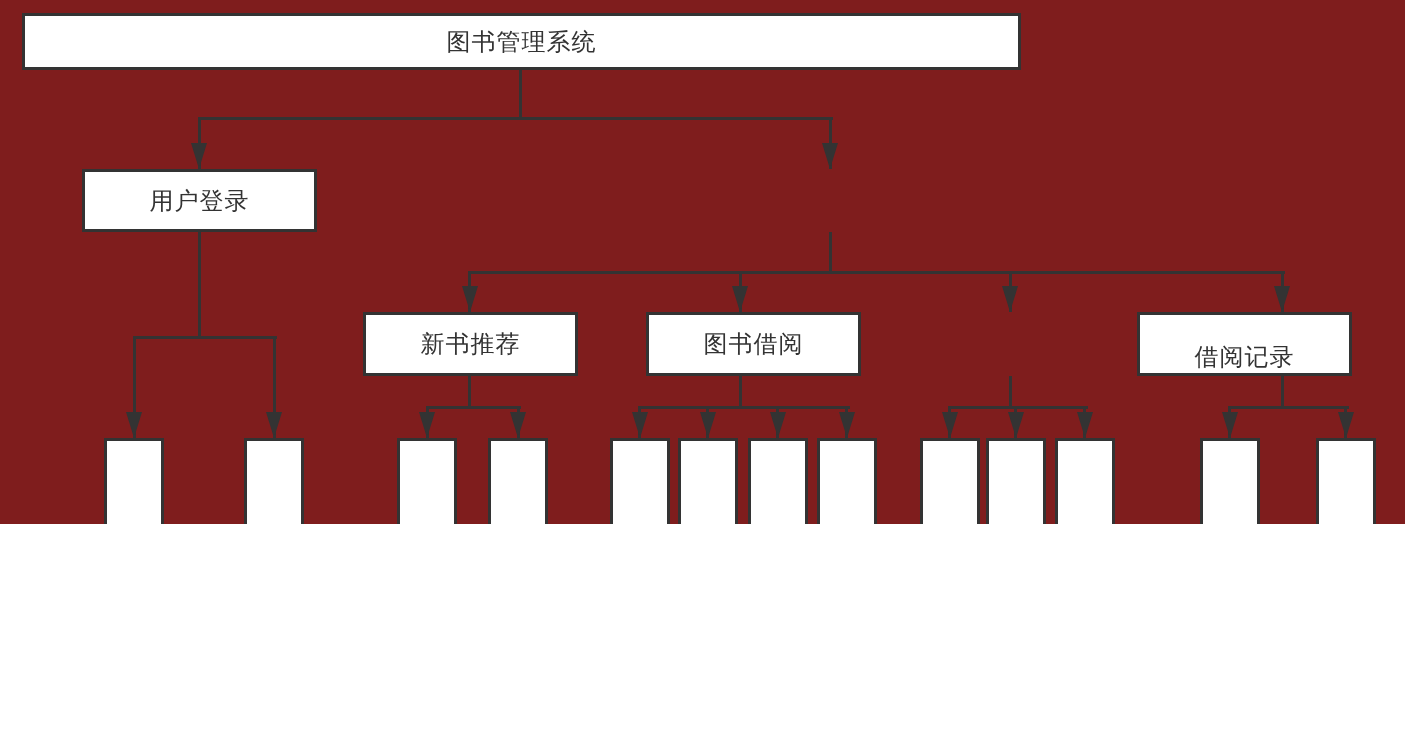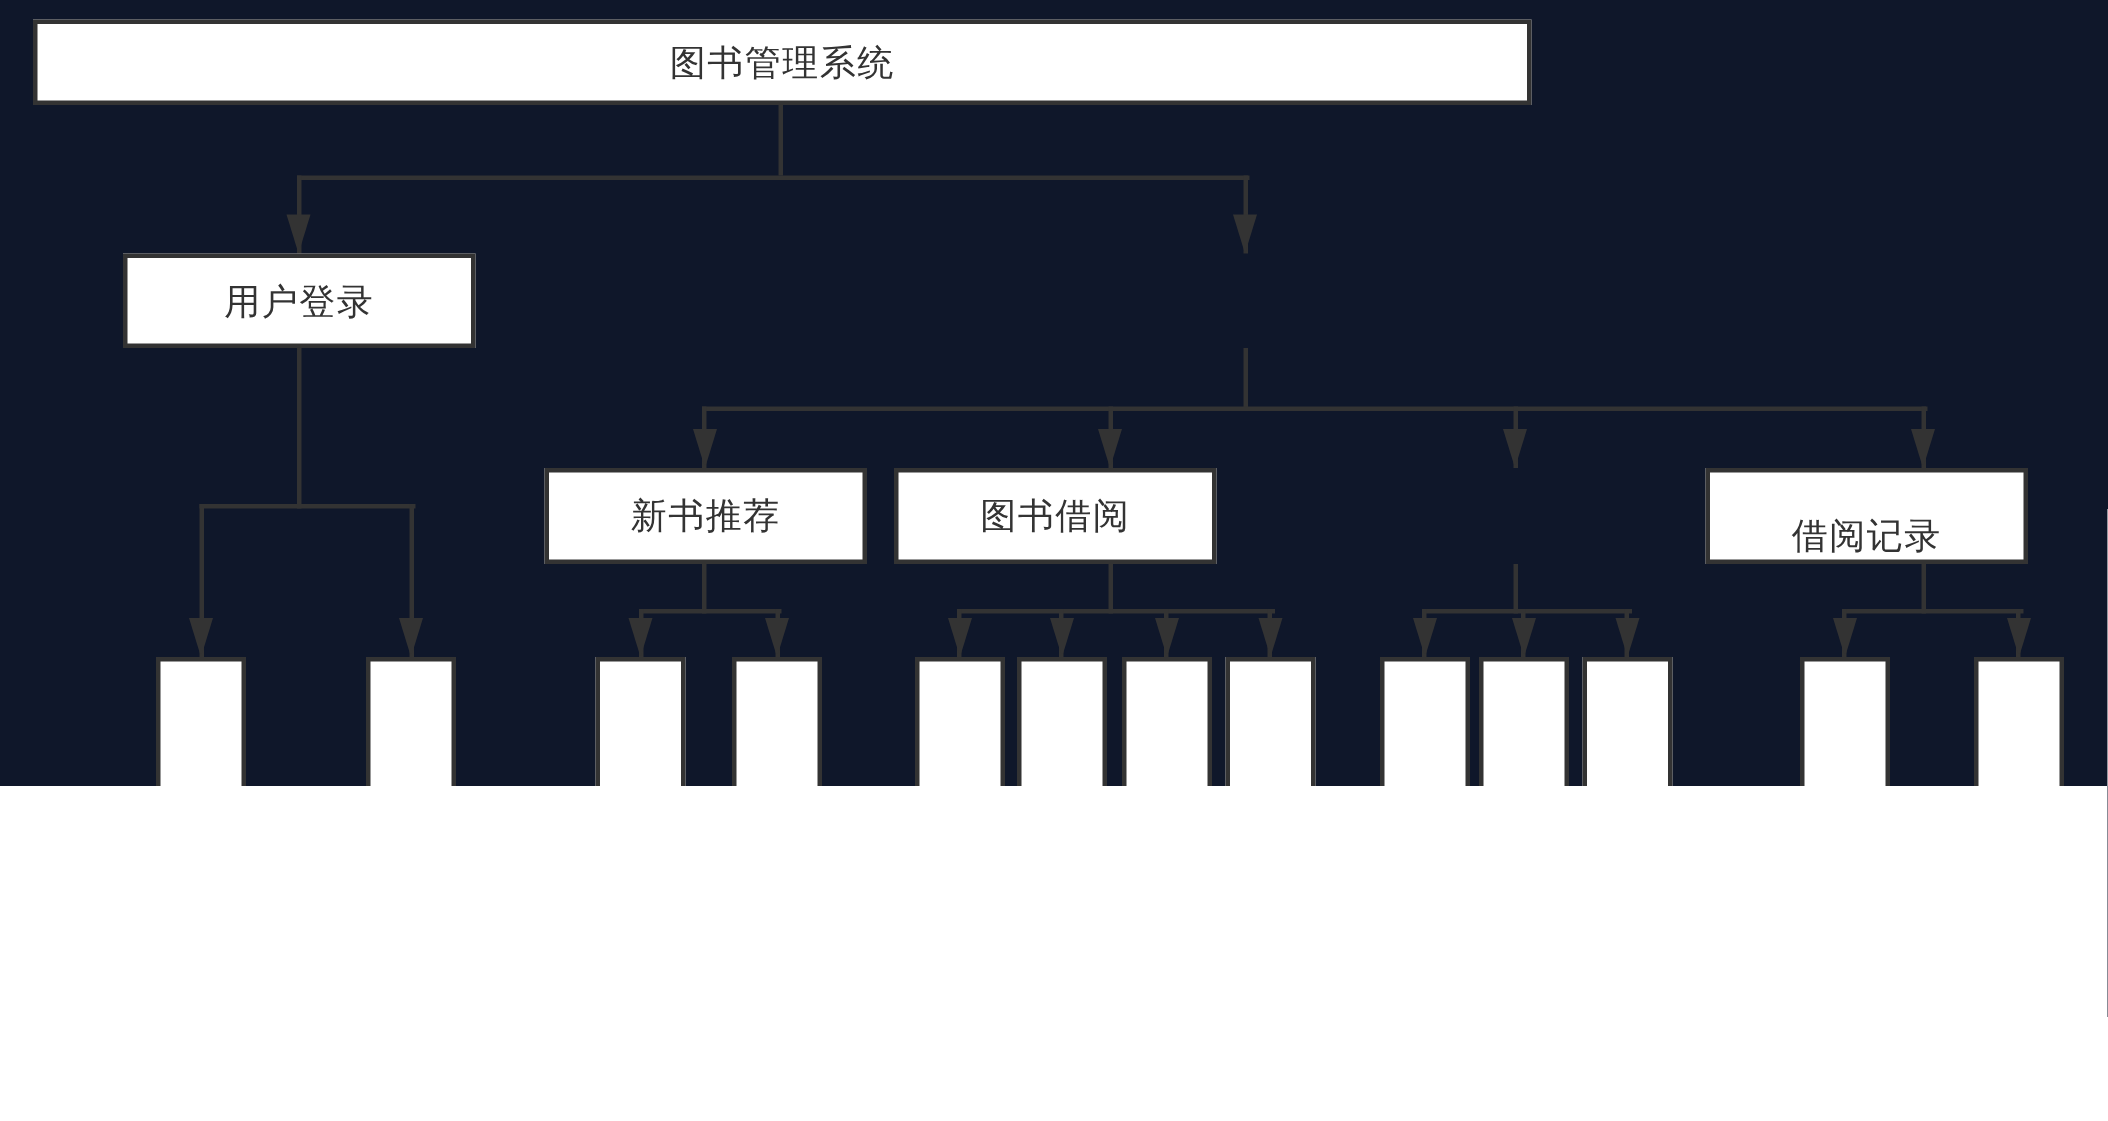--- a/index.html
+++ b/index.html
@@ -1,17 +1,17 @@
 <!DOCTYPE html>
 <html><head>
 <meta charset="utf-8">
 <style>
   html,body{margin:0;padding:0;background:#ffffff;}
   #canvas{
-    position:relative;width:1405px;height:524px;background:#0f172a;
+    position:relative;width:1405px;height:524px;background:#7f1d1d;
     font-family:"Liberation Sans","DejaVu Sans",sans-serif;color:#333333;
     overflow:hidden;
   }
   .box{
     position:absolute;box-sizing:border-box;border:3px solid #333333;background:#ffffff;
     display:flex;align-items:center;justify-content:center;
   }
   .hbox{font-size:24px;letter-spacing:1px;}
   .root{left:22px;top:13px;width:999px;height:57px;}
   .lvl2{top:169px;width:235px;height:63px;}
@@ -68,21 +68,21 @@
   <div class="vline" style="left:739px;top:271px;height:41px;"></div>
   <div class="arrow" style="left:732px;top:286px;"></div>
   <div class="vline" style="left:1009px;top:271px;height:41px;"></div>
   <div class="arrow" style="left:1002px;top:286px;"></div>
   <div class="vline" style="left:1281px;top:271px;height:41px;"></div>
   <div class="arrow" style="left:1274px;top:286px;"></div>
 
   <div class="box lvl3 hbox" style="left:363px;">
     <span>新书推荐</span>
   </div>
-  <div class="box lvl3 hbox" style="left:596px;">
+  <div class="box lvl3 hbox" style="left:646px;">
     <span>图书借阅</span>
   </div>
   <div class="box lvl3 hbox" style="left:1137px;align-items:flex-end;">
     <span>借阅记录</span>
   </div>
 
   <div class="vline" style="left:468px;top:376px;height:33px;"></div>
   <div class="hline" style="left:426px;top:406px;width:95px;"></div>
   <div class="vline" style="left:426px;top:406px;height:32px;"></div>
   <div class="arrow" style="left:419px;top:412px;"></div>

